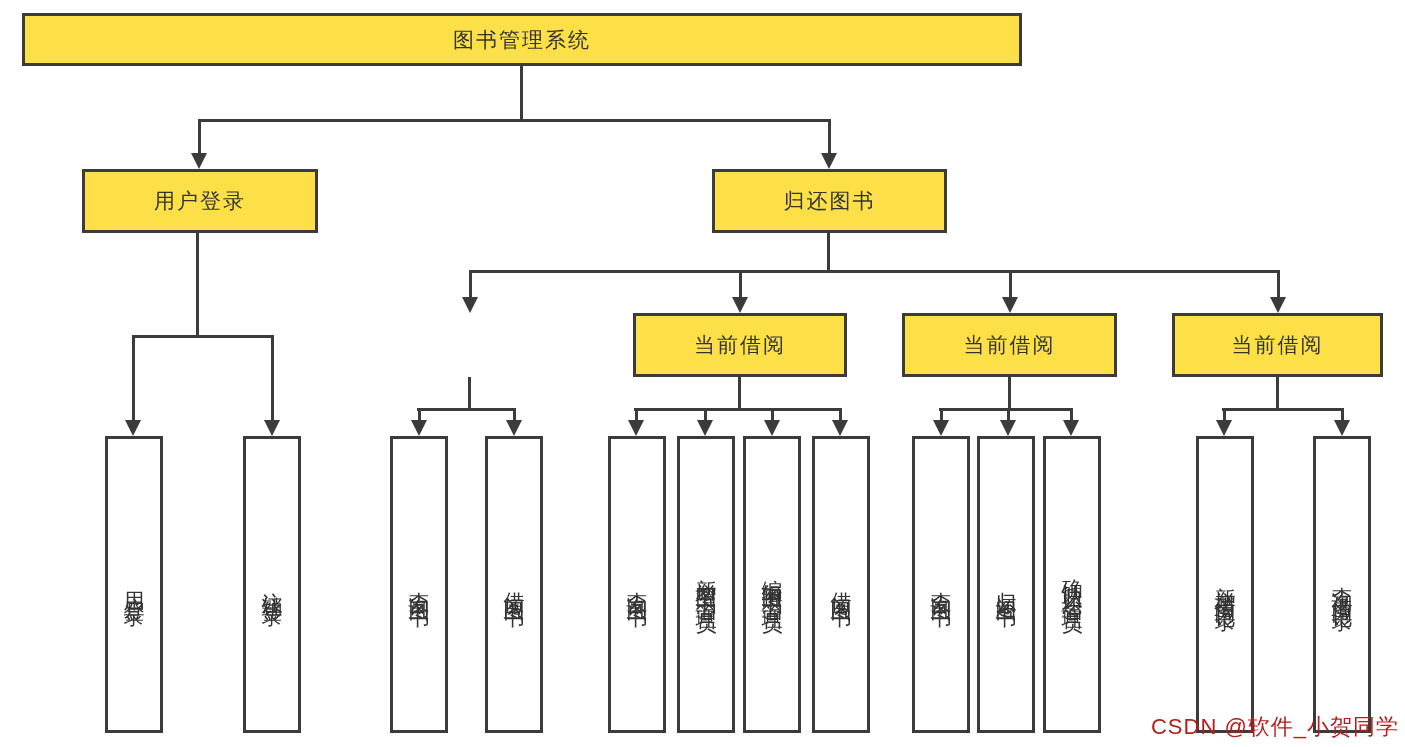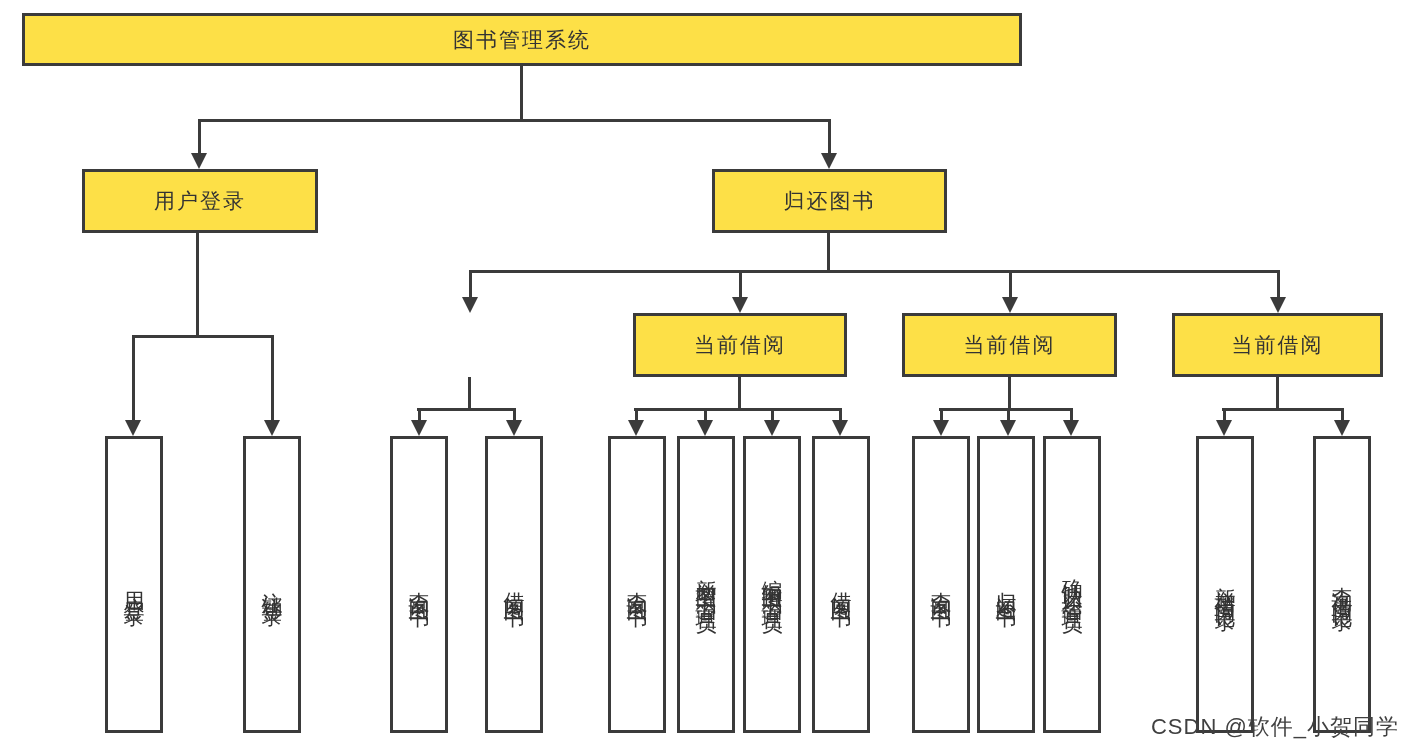--- a/index.html
+++ b/index.html
@@ -38,21 +38,21 @@
     content:"";position:absolute;left:7px;top:0;width:3px;
     height:calc(100% - 12px);background:#3b3b3b;
   }
   .arrow::after{
     content:"";position:absolute;left:0;bottom:0;width:0;height:0;
     border-left:8px solid transparent;border-right:8px solid transparent;
     border-top:16px solid #3b3b3b;
   }
   .watermark{
     position:absolute;right:6px;bottom:5px;
-    font-size:22px;color:#404040;letter-spacing:1px;
+    font-size:22px;color:#b91c1c;letter-spacing:1px;
     z-index:5;white-space:nowrap;
   }
 </style>
 </head>
 <body>
 
 <div class="canvas">
 
   <div class="hbox" style="left:22px;top:13px;width:1000px;height:53px;">图书管理系统</div>
 

